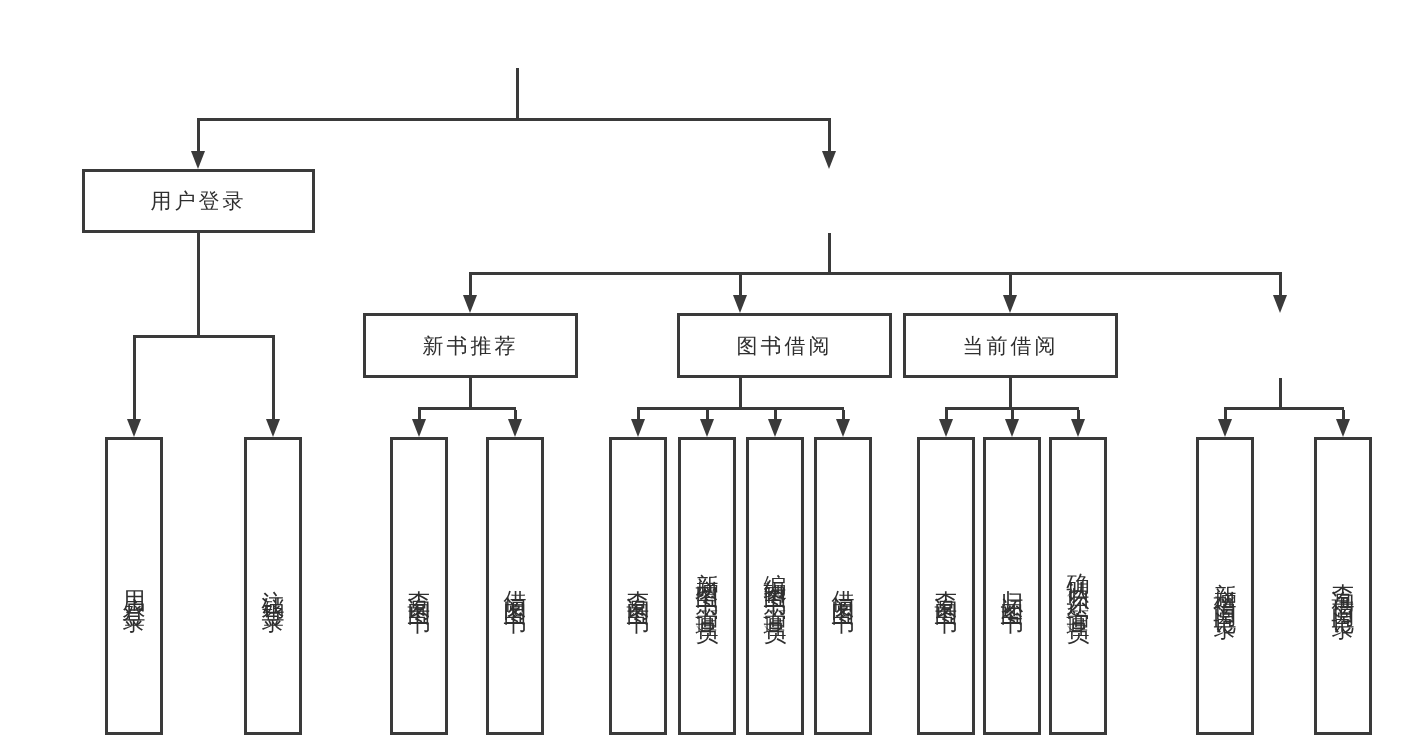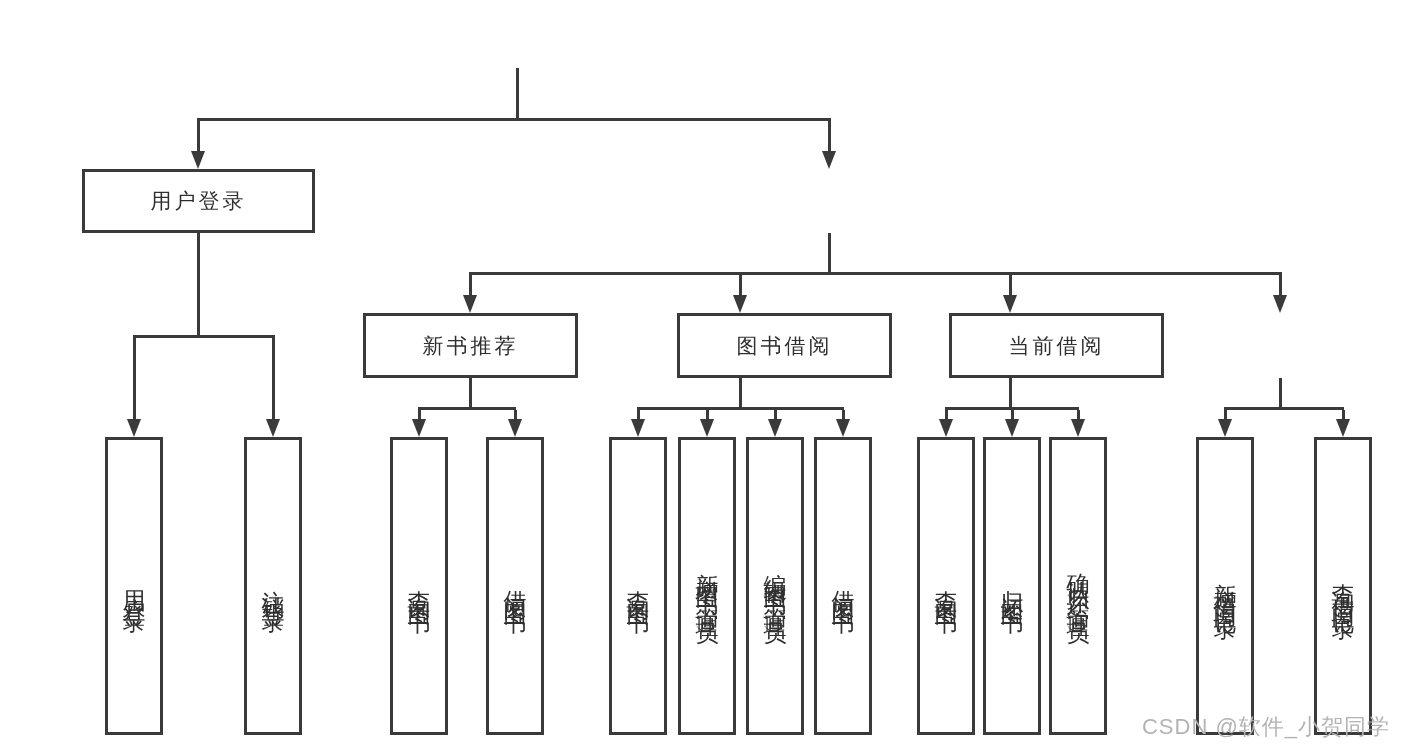--- a/index.html
+++ b/index.html
@@ -61,21 +61,21 @@
   <div class="box" style="left:82px;top:169px;width:233px;height:64px;">
     <span class="hlabel">用户登录</span>
   </div>
 
   <div class="box" style="left:363px;top:313px;width:215px;height:65px;">
     <span class="hlabel">新书推荐</span>
   </div>
   <div class="box" style="left:633px;top:313px;width:215px;height:65px;margin-left:44px;">
     <span class="hlabel">图书借阅</span>
   </div>
-  <div class="box" style="left:903px;top:313px;width:215px;height:65px;margin-left:46px;">
+  <div class="box" style="left:903px;top:313px;width:215px;height:65px;">
     <span class="hlabel">当前借阅</span>
   </div>
 
   <div class="box" style="left:105px;top:437px;width:58px;height:298px;">
     <span class="vlabel">用户登录</span>
   </div>
   <div class="box" style="left:244px;top:437px;width:58px;height:298px;">
     <span class="vlabel">注销登录</span>
   </div>
 
@@ -109,21 +109,20 @@
     <span class="vlabel">确认归还（管理员）</span>
   </div>
 
   <div class="box" style="left:1196px;top:437px;width:58px;height:298px;">
     <span class="vlabel">新增借阅记录</span>
   </div>
   <div class="box" style="left:1314px;top:437px;width:58px;height:298px;">
     <span class="vlabel">查询借阅记录</span>
   </div>
 
-  <div class="watermark">CSDN @软件_小贺同学</div>
 <div class="seg" style="left: 516px; top: 68px; width: 3px; height: 53px;"></div>
     <div class="seg" style="left: 197px; top: 118px; width: 634px; height: 3px;"></div>
     <div class="seg" style="left: 197px; top: 121px; width: 3px; height: 32px;"></div>
     <div class="arrowhead" style="left: 191px; top: 151px;"></div>
     <div class="seg" style="left: 828px; top: 121px; width: 3px; height: 32px;"></div>
     <div class="arrowhead" style="left: 822px; top: 151px;"></div>
     <div class="seg" style="left: 197px; top: 233px; width: 3px; height: 105px;"></div>
     <div class="seg" style="left: 133px; top: 335px; width: 142px; height: 3px;"></div>
     <div class="seg" style="left: 133px; top: 338px; width: 3px; height: 83px;"></div>
     <div class="arrowhead" style="left: 127px; top: 419px;"></div>

